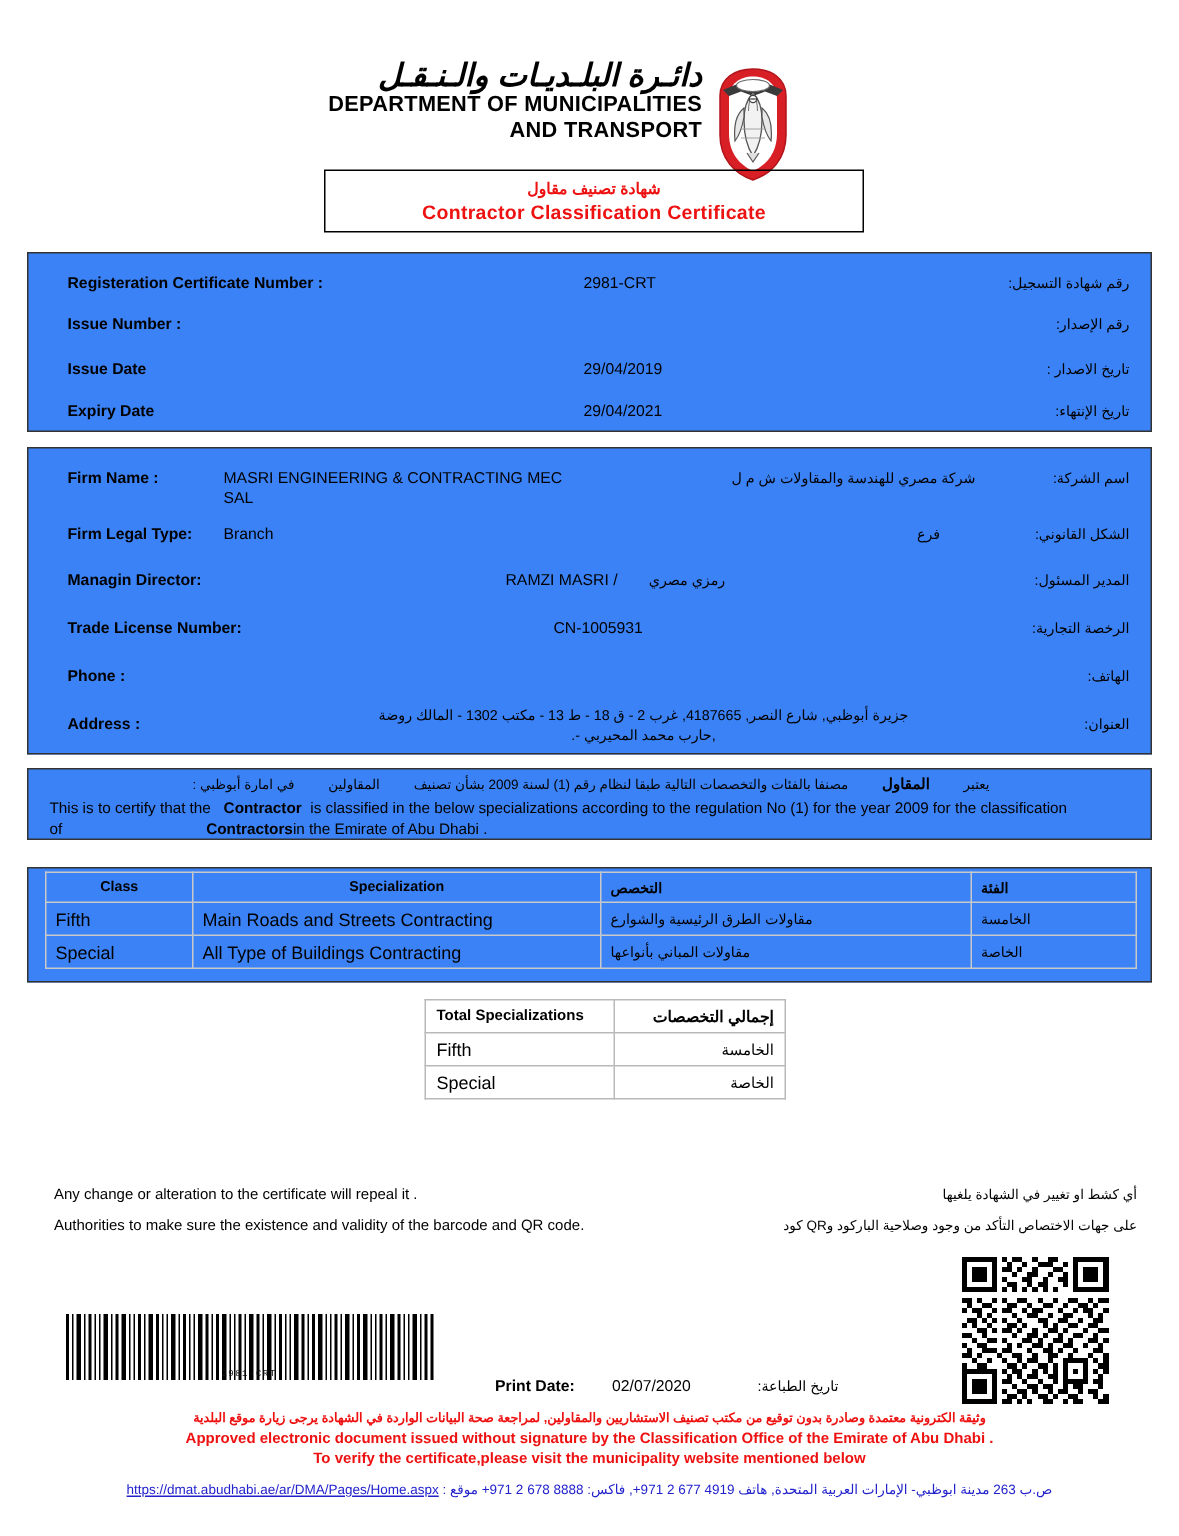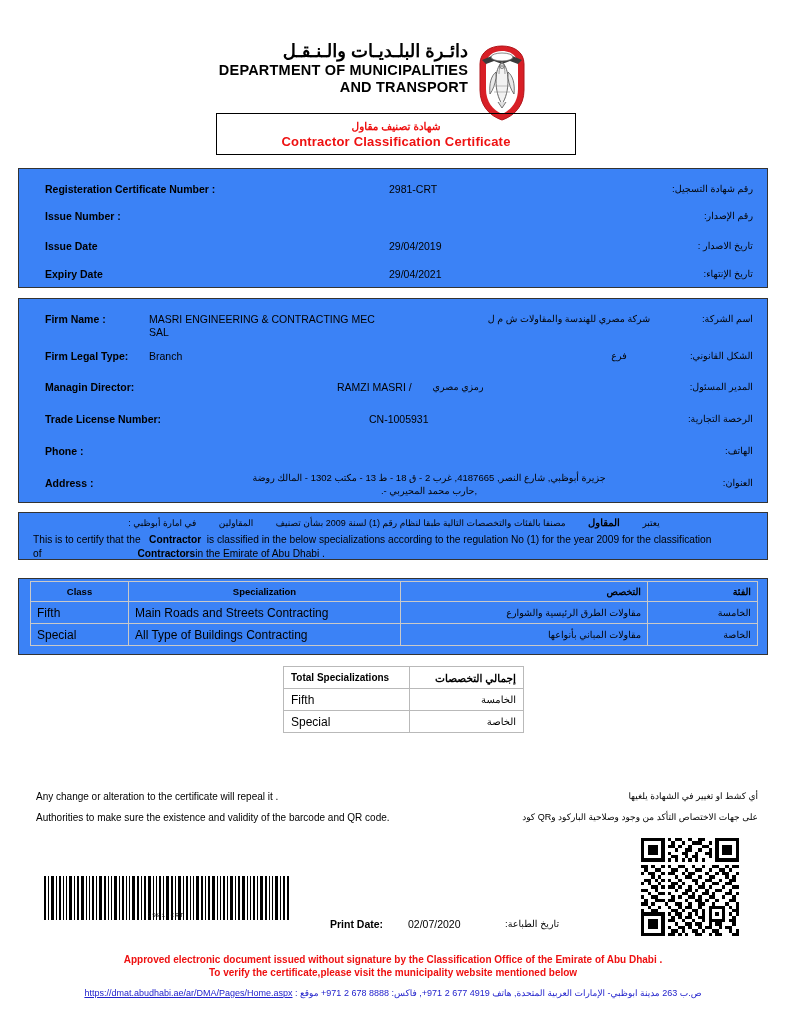--- a/index.html
+++ b/index.html
@@ -27,26 +27,27 @@
     width: 786px;
     height: 95px;
   }
   .header-text {
     position: absolute;
     left: 180px; top: 22px;
     width: 288px;
     text-align: right;
   }
   .hdr-ar {
-    font-size: 18px;
+    font-size: 21px;
     font-weight: bold;
     letter-spacing: 1px;
     line-height: 22px;
     direction: rtl;
     white-space: nowrap;
+    font-style: italic;
   }
   .hdr-en1 {
     font-size: 14.5px;
     font-weight: bold;
     line-height: 17px;
     letter-spacing: 0.2px;
   }
   .hdr-en2 {
     font-size: 14.5px;
     font-weight: bold;
@@ -172,21 +173,21 @@
     box-sizing: border-box;
     vertical-align: middle;
   }
   table.spec th {
     font-size: 9.5px;
     font-weight: bold;
     text-align: center;
     height: 20px;
   }
   table.spec th.ar, table.spec td.ar {
-    text-align: right;
+    text-align: left;
     direction: rtl;
     font-size: 9.5px;
     margin-top: 15px;
   }
   table.spec td.en {
     font-size: 12px;
   }
   .col-class { width: 98px; }
   .col-spec  { width: 272px; }
   .col-arspec{ width: 247px; }
@@ -793,20 +794,21 @@
           <rect x="22" y="28" width="2" height="1"></rect>
           <rect x="27" y="28" width="2" height="1"></rect>
       </g>
     </svg>
   </div>
 
   <div class="print-label">Print Date:</div>
   <div class="print-value">02/07/2020</div>
   <div class="print-ar">تاريخ الطباعة:</div>
 
+  <div class="foot-red foot-ar">وثيقة الكترونية معتمدة وصادرة بدون توقيع من مكتب تصنيف الاستشاريين والمقاولين, لمراجعة صحة البيانات الواردة في الشهادة يرجى زيارة موقع البلدية</div>
   <div class="foot-red foot-en1">Approved electronic document issued without signature by the Classification Office of the Emirate of Abu Dhabi .</div>
   <div class="foot-red foot-en2">To verify the certificate,please visit the municipality website mentioned below</div>
   <div class="foot-link-row">
     <span>ص.ب 263 مدينة ابوظبي- الإمارات العربية المتحدة, هاتف  4919  677  2 971+, فاكس: 8888 678 2 971+ موقع :</span>
     <a href="#">https://dmat.abudhabi.ae/ar/DMA/Pages/Home.aspx</a>
   </div>
 
 </div>
 
 </body></html>

